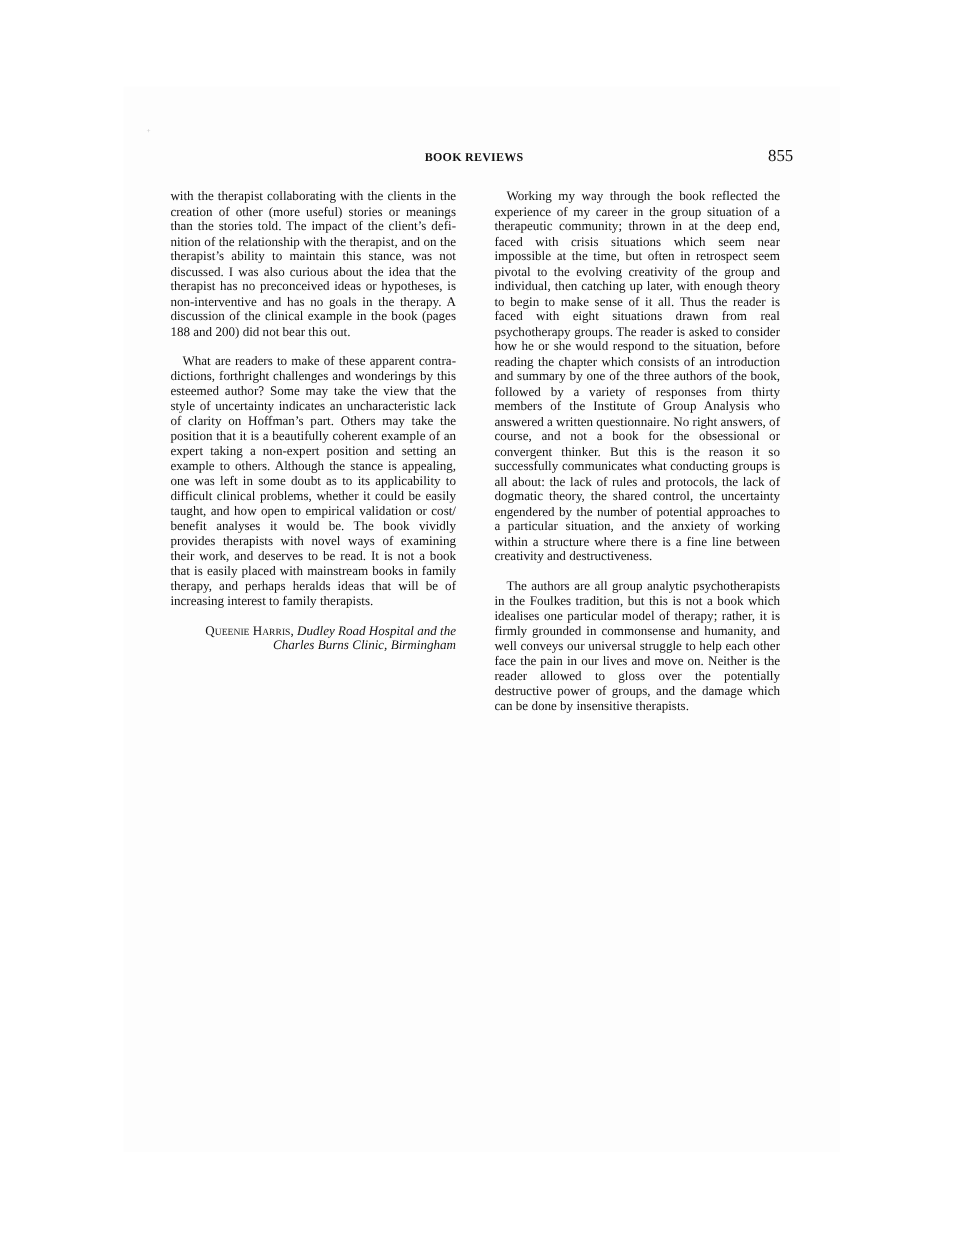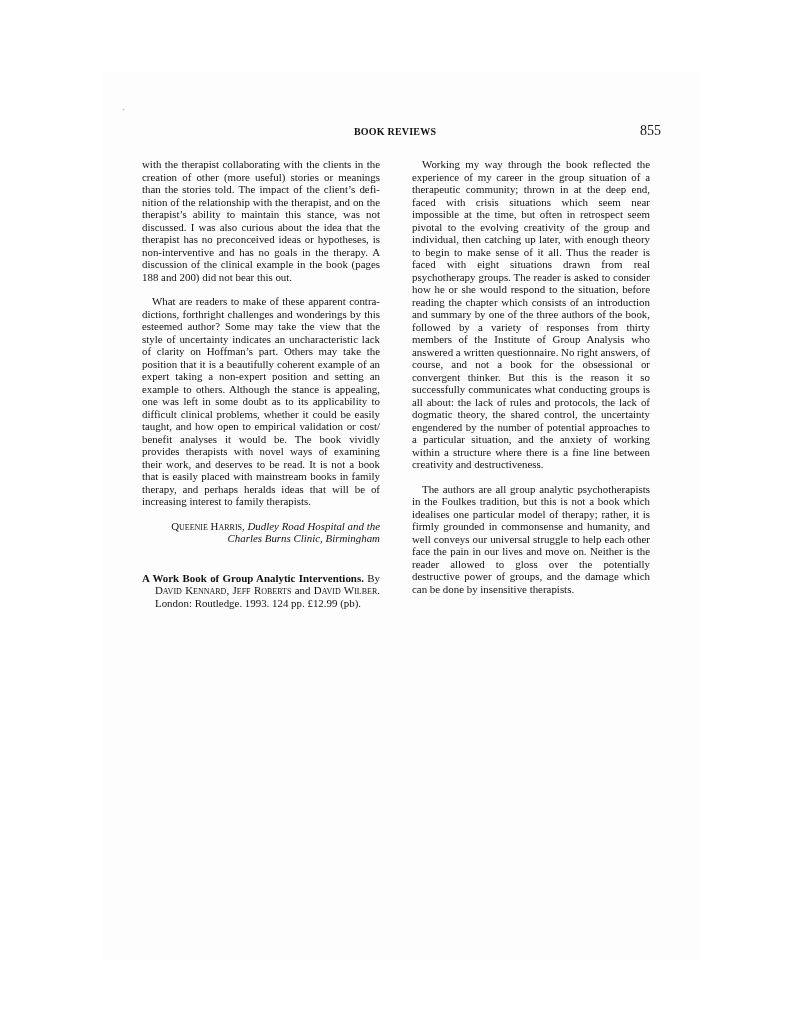--- a/index.html
+++ b/index.html
@@ -33,27 +33,18 @@
   <span class="page-number">855</span>
 </div>
 
 <div class="col col-left">
   <p>with the therapist collaborating with the clients in the creation of other (more useful) stories or meanings than the stories told. The impact of the client’s defi­nition of the relationship with the therapist, and on the therapist’s ability to maintain this stance, was not discussed. I was also curious about the idea that the therapist has no preconceived ideas or hypotheses, is non-interventive and has no goals in the therapy. A discussion of the clinical example in the book (pages 188 and 200) did not bear this out.</p>
   <p class="indent">What are readers to make of these apparent contra­dictions, forthright challenges and wonderings by this esteemed author? Some may take the view that the style of uncertainty indicates an uncharacteristic lack of clarity on Hoffman’s part. Others may take the position that it is a beautifully coherent example of an expert taking a non-expert position and setting an example to others. Although the stance is appealing, one was left in some doubt as to its applicability to difficult clinical problems, whether it could be easily taught, and how open to empirical validation or cost/ benefit analyses it would be. The book vividly provides therapists with novel ways of examining their work, and deserves to be read. It is not a book that is easily placed with mainstream books in family therapy, and perhaps heralds ideas that will be of increasing interest to family therapists.</p>
   <p class="sig">
     <span class="sc">Queenie Harris</span>,
     <span class="it">Dudley Road Hospital and the Charles Burns Clinic, Birmingham</span>
   </p>
-  <p class="review-head">
-    <span class="b">A Work Book of Group Analytic Interventions.</span>
-    <span>By</span>
-    <span class="sc">David Kennard</span>,
-    <span class="sc">Jeff Roberts</span>
-    <span>and</span>
-    <span class="sc">David Wilber</span>.
-    <span>London: Routledge. 1993. 124 pp. £12.99 (pb).</span>
-  </p>
 </div>
 
 <div class="col col-right">
   <p class="indent">Working my way through the book reflected the experience of my career in the group situation of a therapeutic community; thrown in at the deep end, faced with crisis situations which seem near impossible at the time, but often in retrospect seem pivotal to the evolving creativity of the group and individual, then catching up later, with enough theory to begin to make sense of it all. Thus the reader is faced with eight situations drawn from real psychotherapy groups. The reader is asked to consider how he or she would respond to the situation, before reading the chapter which consists of an introduction and summary by one of the three authors of the book, followed by a variety of responses from thirty members of the Institute of Group Analysis who answered a written questionnaire. No right answers, of course, and not a book for the obsessional or convergent thinker. But this is the reason it so successfully communicates what conduct­ing groups is all about: the lack of rules and protocols, the lack of dogmatic theory, the shared control, the uncertainty engendered by the number of potential approaches to a particular situation, and the anxiety of working within a structure where there is a fine line between creativity and destructiveness.</p>
   <p class="indent">The authors are all group analytic psychotherapists in the Foulkes tradition, but this is not a book which idealises one particular model of therapy; rather, it is firmly grounded in commonsense and humanity, and well conveys our universal struggle to help each other face the pain in our lives and move on. Neither is the reader allowed to gloss over the potentially destructive power of groups, and the damage which can be done by insensitive therapists.</p>
 </div>
 
 </body></html>

